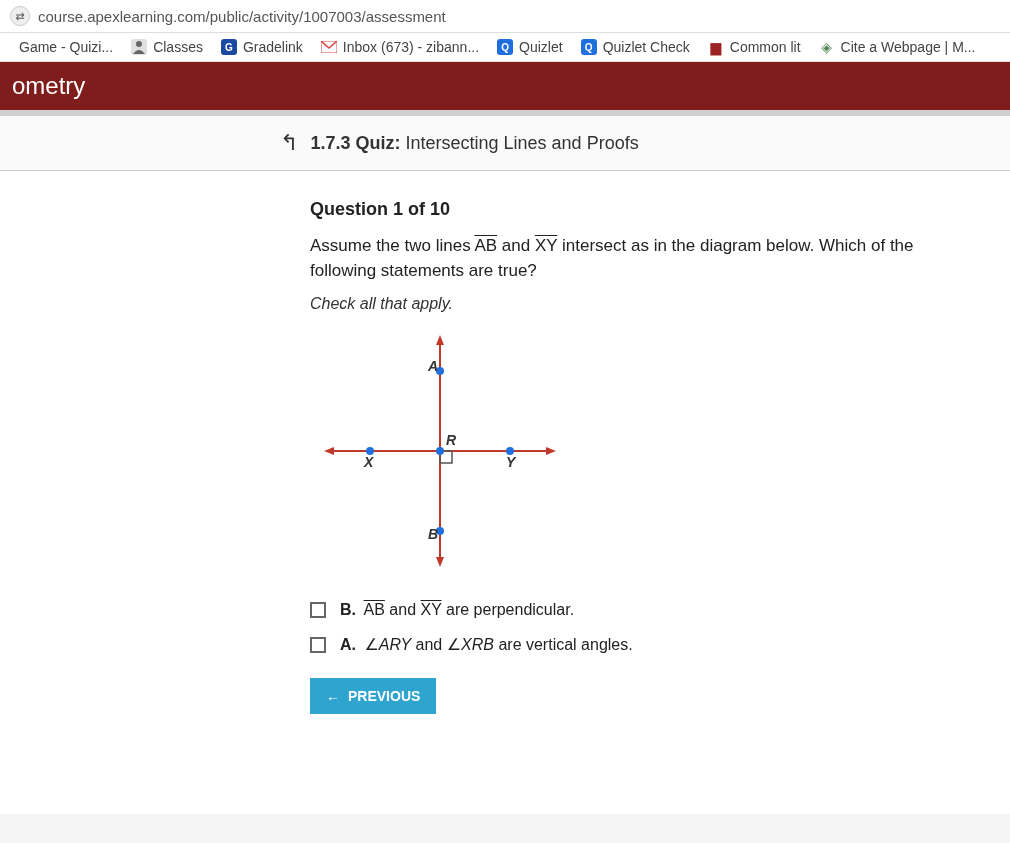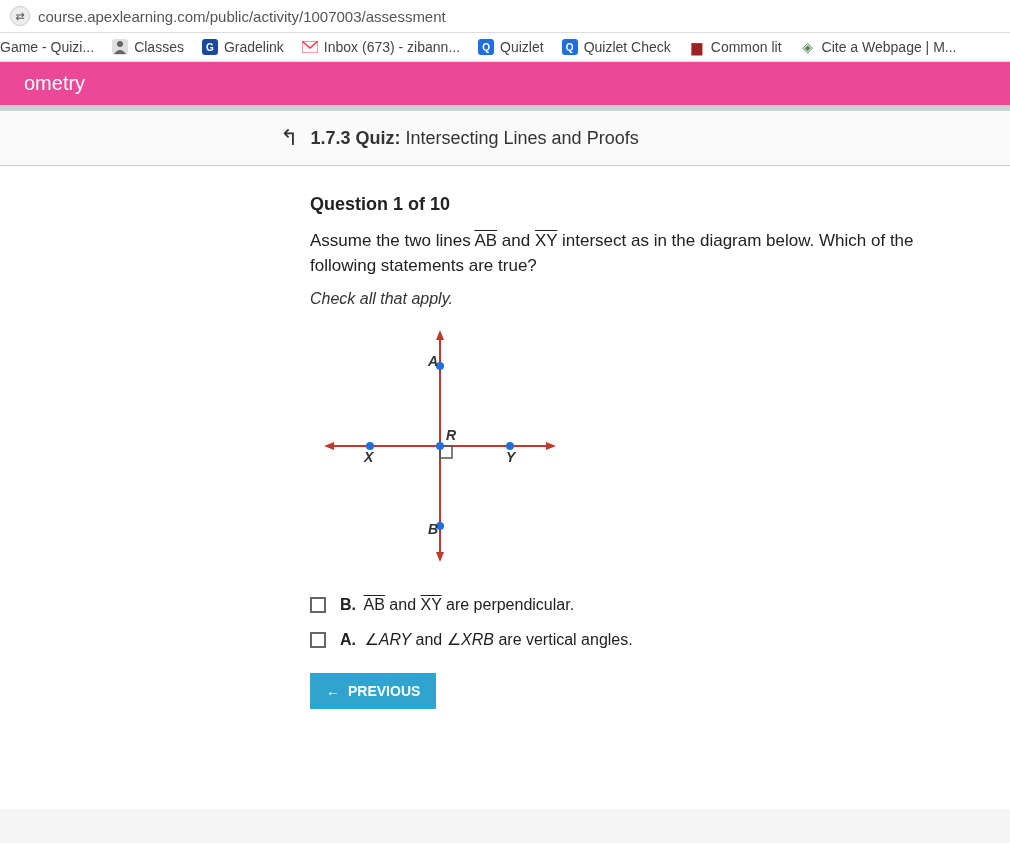--- a/index.html
+++ b/index.html
@@ -15,34 +15,34 @@
     padding: 6px 10px; background: #fff; border-bottom: 1px solid #ddd;
     font-size: 15px; color: #555;
   }
   .site-icon {
     width: 20px; height: 20px; border-radius: 50%; background: #eee;
     display: flex; align-items: center; justify-content: center; font-size: 11px;
     border: 1px solid #ccc;
   }
   .bm-row {
     display: flex; align-items: center; gap: 18px;
-    padding: 6px 0; background: #fff; border-bottom: 1px solid #ddd;
+    padding: 6px 19px; background: #fff; border-bottom: 1px solid #ddd;
     font-size: 14px; color: #444;
   }
   .bm { display: flex; align-items: center; gap: 6px; cursor: pointer; white-space: nowrap; }
   .bm-icon { width: 16px; height: 16px; display:inline-flex; align-items:center; justify-content:center; border-radius:3px; font-size:10px; }
   .bm-icon.person { background:#e0e0e0; }
   .bm-icon.g { background:#1a4aa0; color:#fff; font-weight:bold; }
   .bm-icon.m svg { width:16px; height:12px; }
   .bm-icon.q { background:#1f6fde; color:#fff; font-weight:bold; border-radius:3px; }
   .bm-icon.book { color:#9b2222; font-size:14px; }
   .bm-icon.shield { color:#5a8a5a; font-size:14px; }
 
   .course-bar {
-    background: #ec4899; color:#fff; padding: 10px 24px; font-size:20px;
+    background: #7f1d1d; color:#fff; padding: 10px 12px; font-size:24px;
   }
   .gray-divider { background:#d0d0d0; height:6px; }
 
   .quiz-header {
     display:flex; align-items:center; gap:12px;
     padding: 14px 0 14px 280px;
     border-bottom: 1px solid #ccc;
     background:#fafafa;
     font-size:18px; color:#333;
   }

